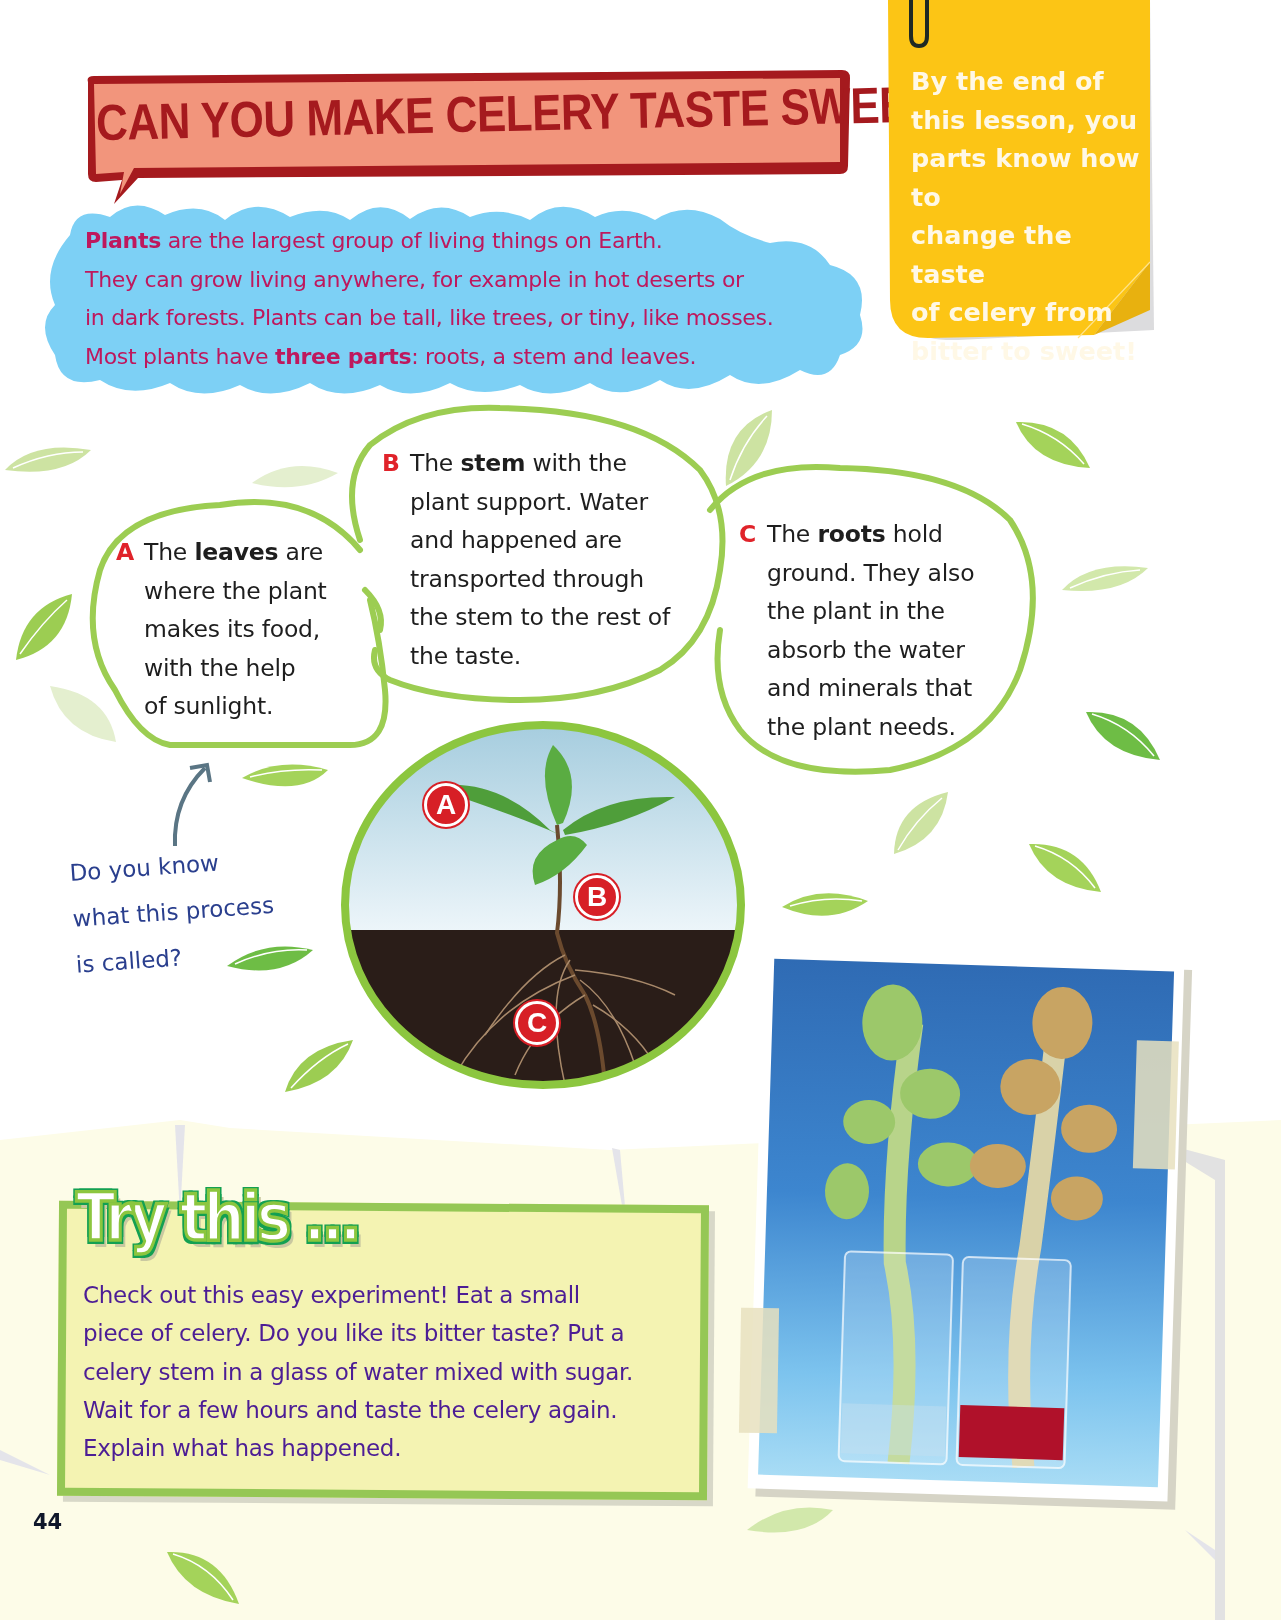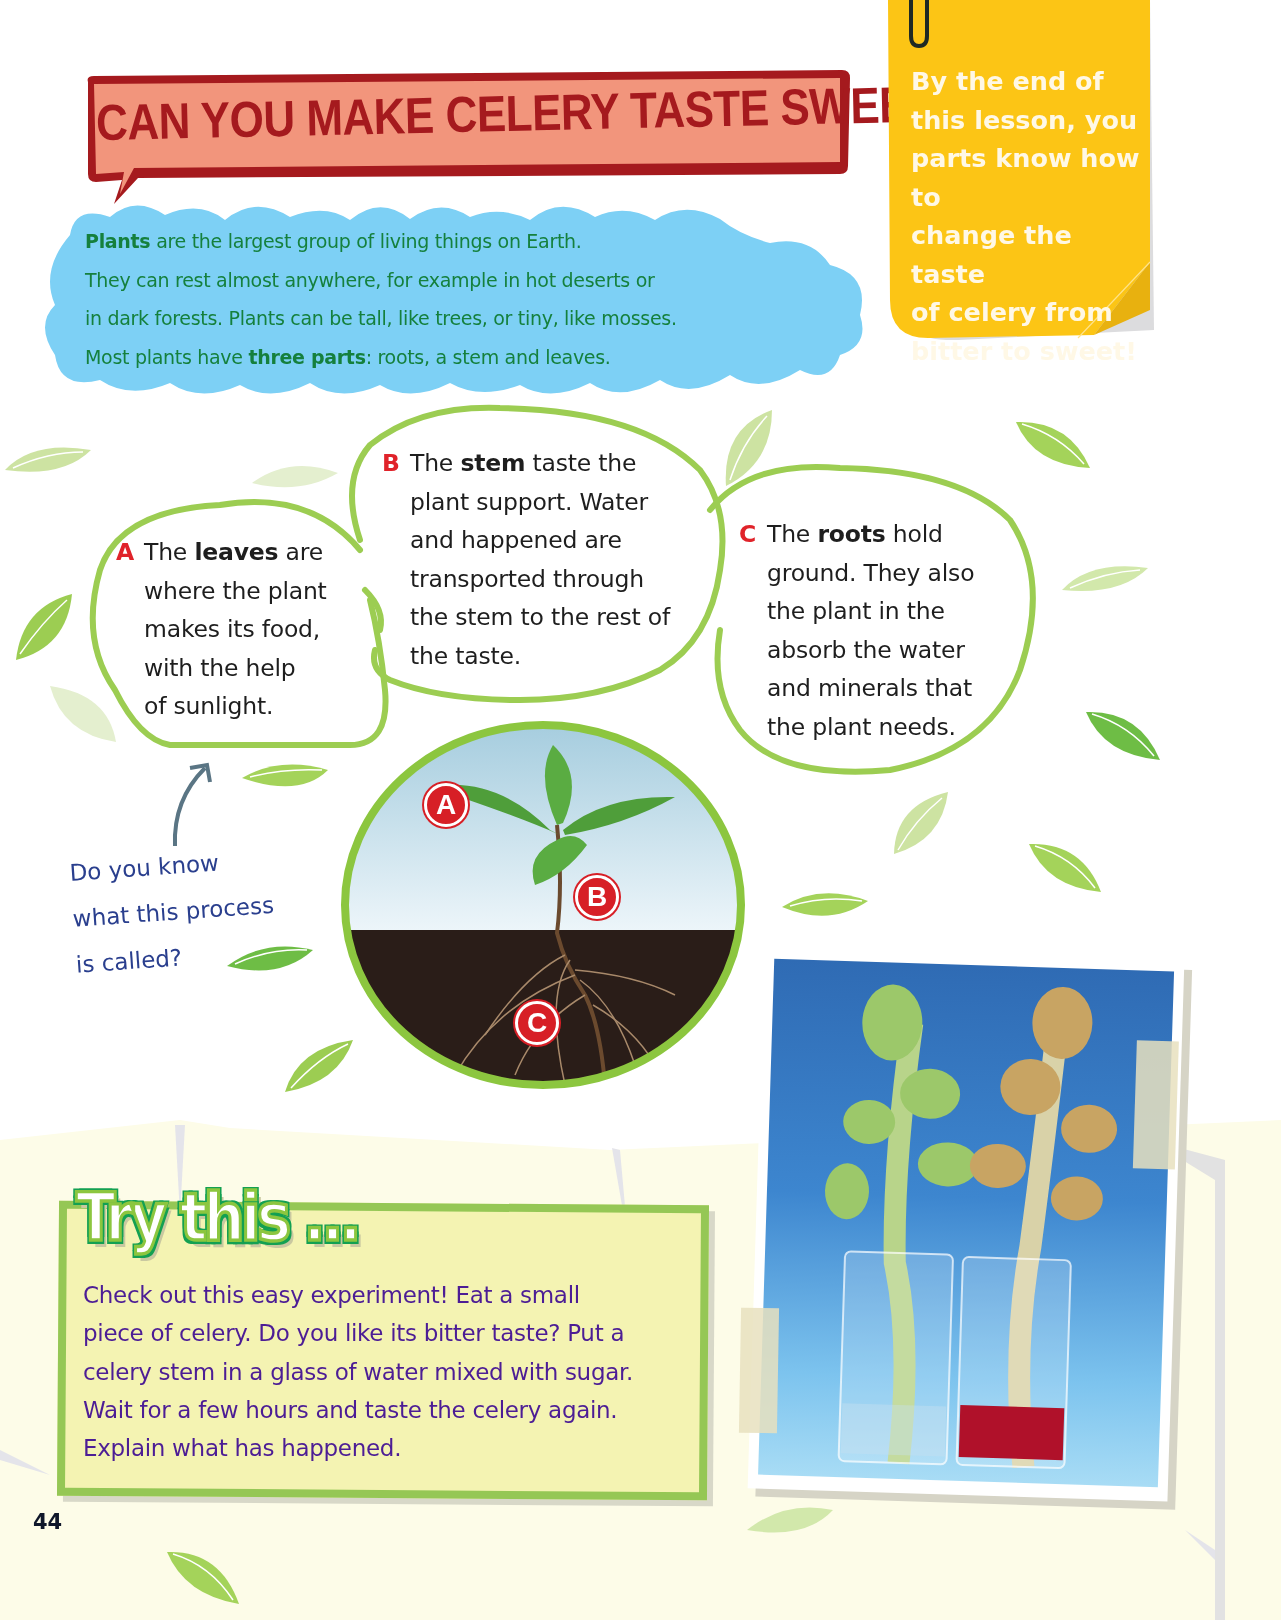--- a/index.html
+++ b/index.html
@@ -28,22 +28,22 @@
     .objective-text {
       position: absolute; left: 18px; top: 62px; width: 240px;
       font-family: "DejaVu Sans", sans-serif; font-weight: bold;
       font-size: 25.5px; line-height: 38.5px; color: #fff8e6;
     }
 
     
     .intro-cloud { position: absolute; left: 40px; top: 195px; width: 830px; height: 210px; }
     .intro-text {
       position: absolute; left: 85px; top: 222px; width: 780px;
-      font-family: "DejaVu Sans", sans-serif; font-size: 19px; line-height: 38.5px;
-      color: #15803d; letter-spacing: -0.3px;
+      font-family: "DejaVu Sans", sans-serif; font-size: 22px; line-height: 38.5px;
+      color: #be185d; letter-spacing: -0.3px;
     }
     .intro-text b { font-weight: bold; }
 
     
     .bubble-text {
       position: absolute; font-family: "DejaVu Sans", sans-serif;
       font-size: 23.5px; line-height: 38.5px; color: #1e1e1e; letter-spacing: -0.2px;
     }
     .bubble-text .letter { color: #e0232a; font-weight: bold; position: absolute; left: -28px; }
     .bubble-text b { font-weight: bold; }
@@ -203,21 +203,21 @@
     <div>of celery from</div>
     <div>bitter to sweet!</div>
   </div>
 </div>
 
 <svg class="intro-cloud" viewBox="0 0 830 210">
   <path d="M30 40 Q35 10 70 22 Q95 0 125 20 Q160 5 185 25 Q215 0 250 22 Q285 8 310 25 Q340 0 370 24 Q400 2 430 22 Q460 10 490 25 Q520 0 555 22 Q585 8 615 25 Q645 5 680 24 Q700 40 730 48 Q770 40 790 70 Q830 80 820 120 Q830 150 800 160 Q790 190 760 175 Q720 200 690 180 Q650 205 620 185 Q580 208 550 188 Q510 208 480 190 Q440 205 410 188 Q370 208 340 190 Q300 208 270 188 Q230 208 200 190 Q160 208 130 188 Q90 205 60 185 Q20 195 15 160 Q-5 130 15 110 Q0 75 30 40 Z" fill="#7dd0f5"></path>
 </svg>
 <div class="intro-text">
   <div><b>Plants</b><span> are the largest group of living things on Earth.</span></div>
-  <div>They can rest almost anywhere, for example in hot deserts or</div>
+  <div>They can grow living anywhere, for example in hot deserts or</div>
   <div>in dark forests. Plants can be tall, like trees, or tiny, like mosses.</div>
   <div><span>Most plants have </span><b>three parts</b><span>: roots, a stem and leaves.</span></div>
 </div>
 
 <svg class="abs" style="left:80px;top:400px" width="980" height="400" viewBox="0 0 980 400">
   <g fill="none" stroke="#9ccd52" stroke-width="6" stroke-linecap="round">
 
     <path d="M280 150 Q230 90 140 105 Q40 110 20 170 Q0 240 35 290 Q60 340 90 345 L270 345 Q310 345 305 290 Q300 240 290 200"></path>
     <path d="M285 190 Q305 210 300 230"></path>
 
@@ -231,21 +231,21 @@
   <span class="letter">A</span>
   <div><span>The </span><b>leaves</b><span> are</span></div>
   <div>where the plant</div>
   <div>makes its food,</div>
   <div>with the help</div>
   <div>of sunlight.</div>
 </div>
 
 <div class="bubble-text" style="left:410px;top:444px;width:300px">
   <span class="letter">B</span>
-  <div><span>The </span><b>stem</b><span> taste the</span></div>
+  <div><span>The </span><b>stem</b><span> with the</span></div>
   <div>plant support. Water</div>
   <div>and happened are</div>
   <div>transported through</div>
   <div>the stem to the rest of</div>
   <div>the taste.</div>
 </div>
 
 <div class="bubble-text" style="left:767px;top:515px;width:240px">
   <span class="letter">C</span>
   <div><span>The </span><b>roots</b><span> hold</span></div>

